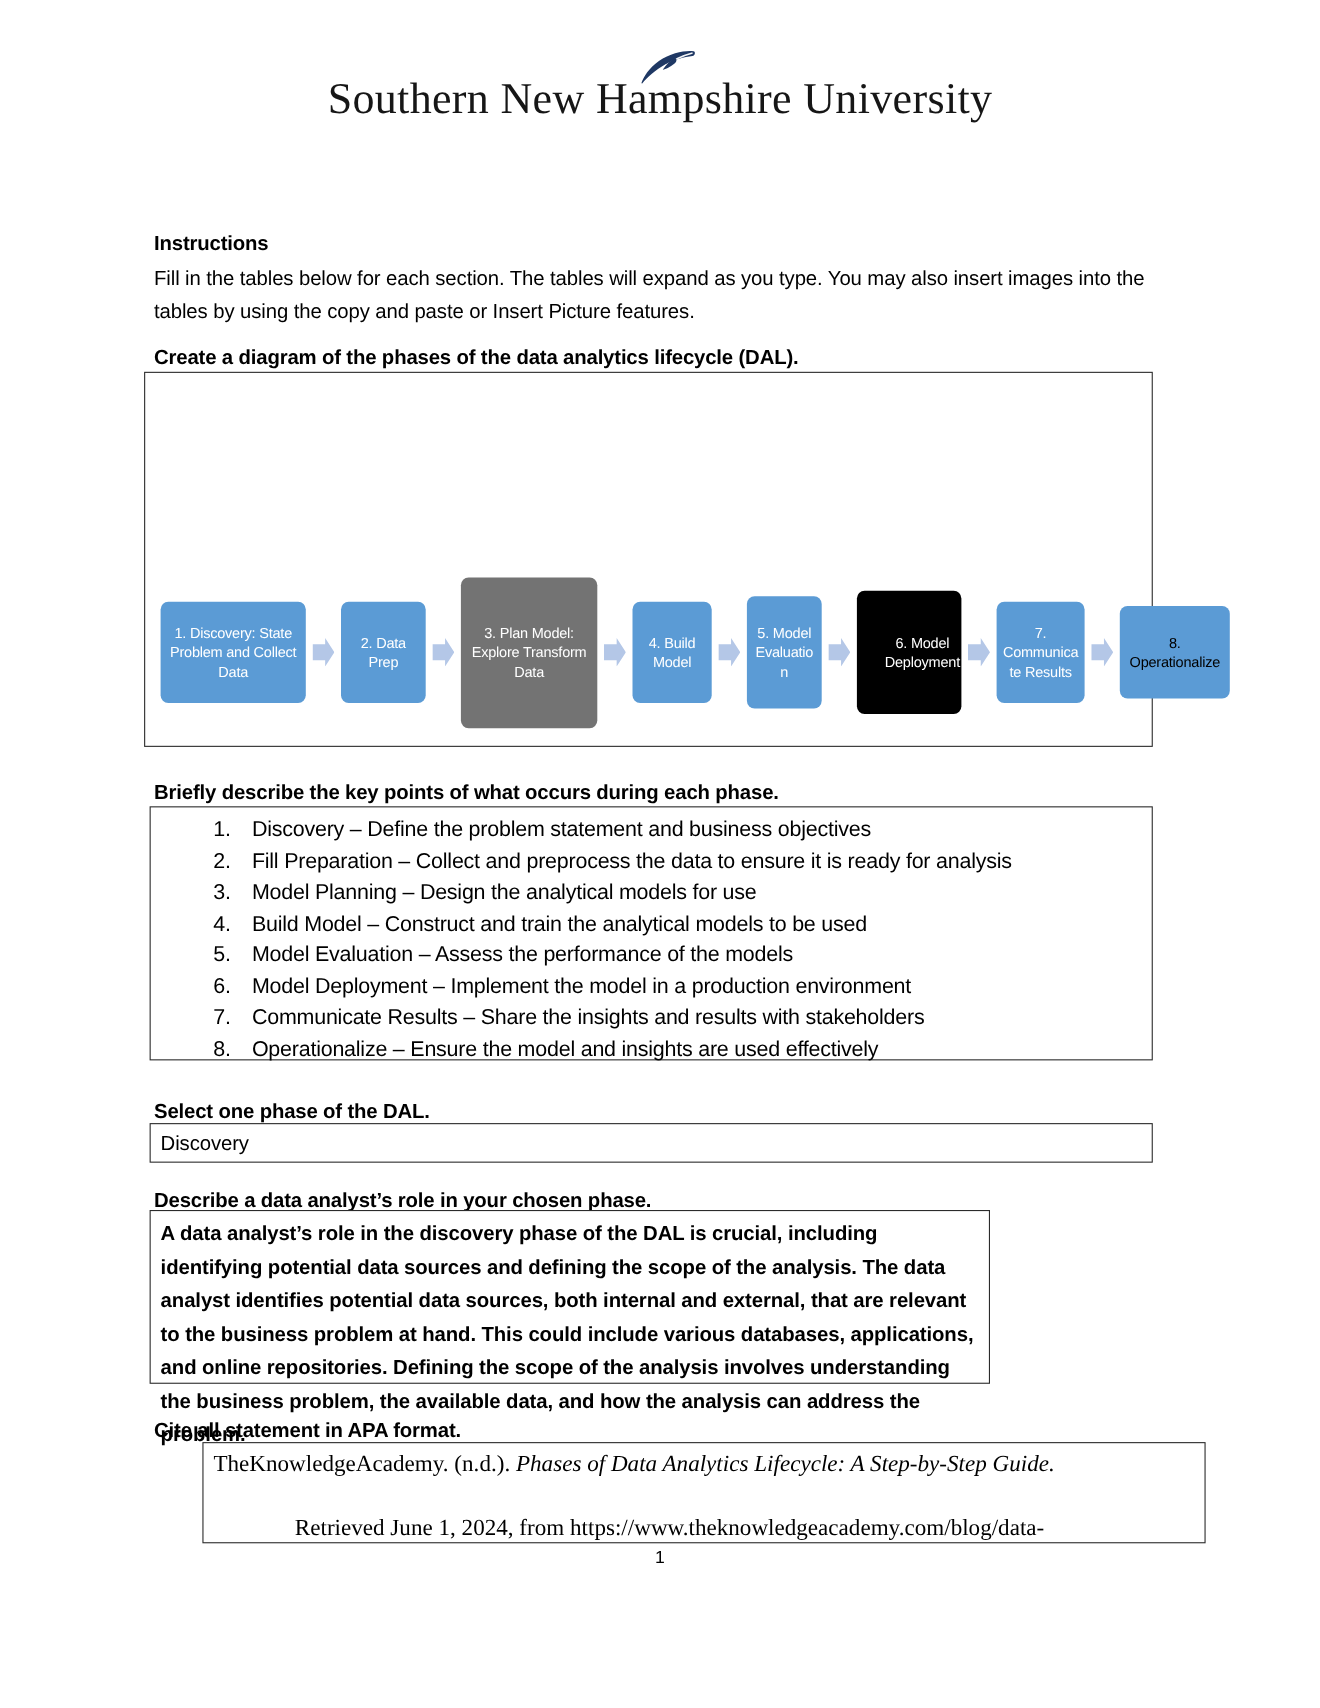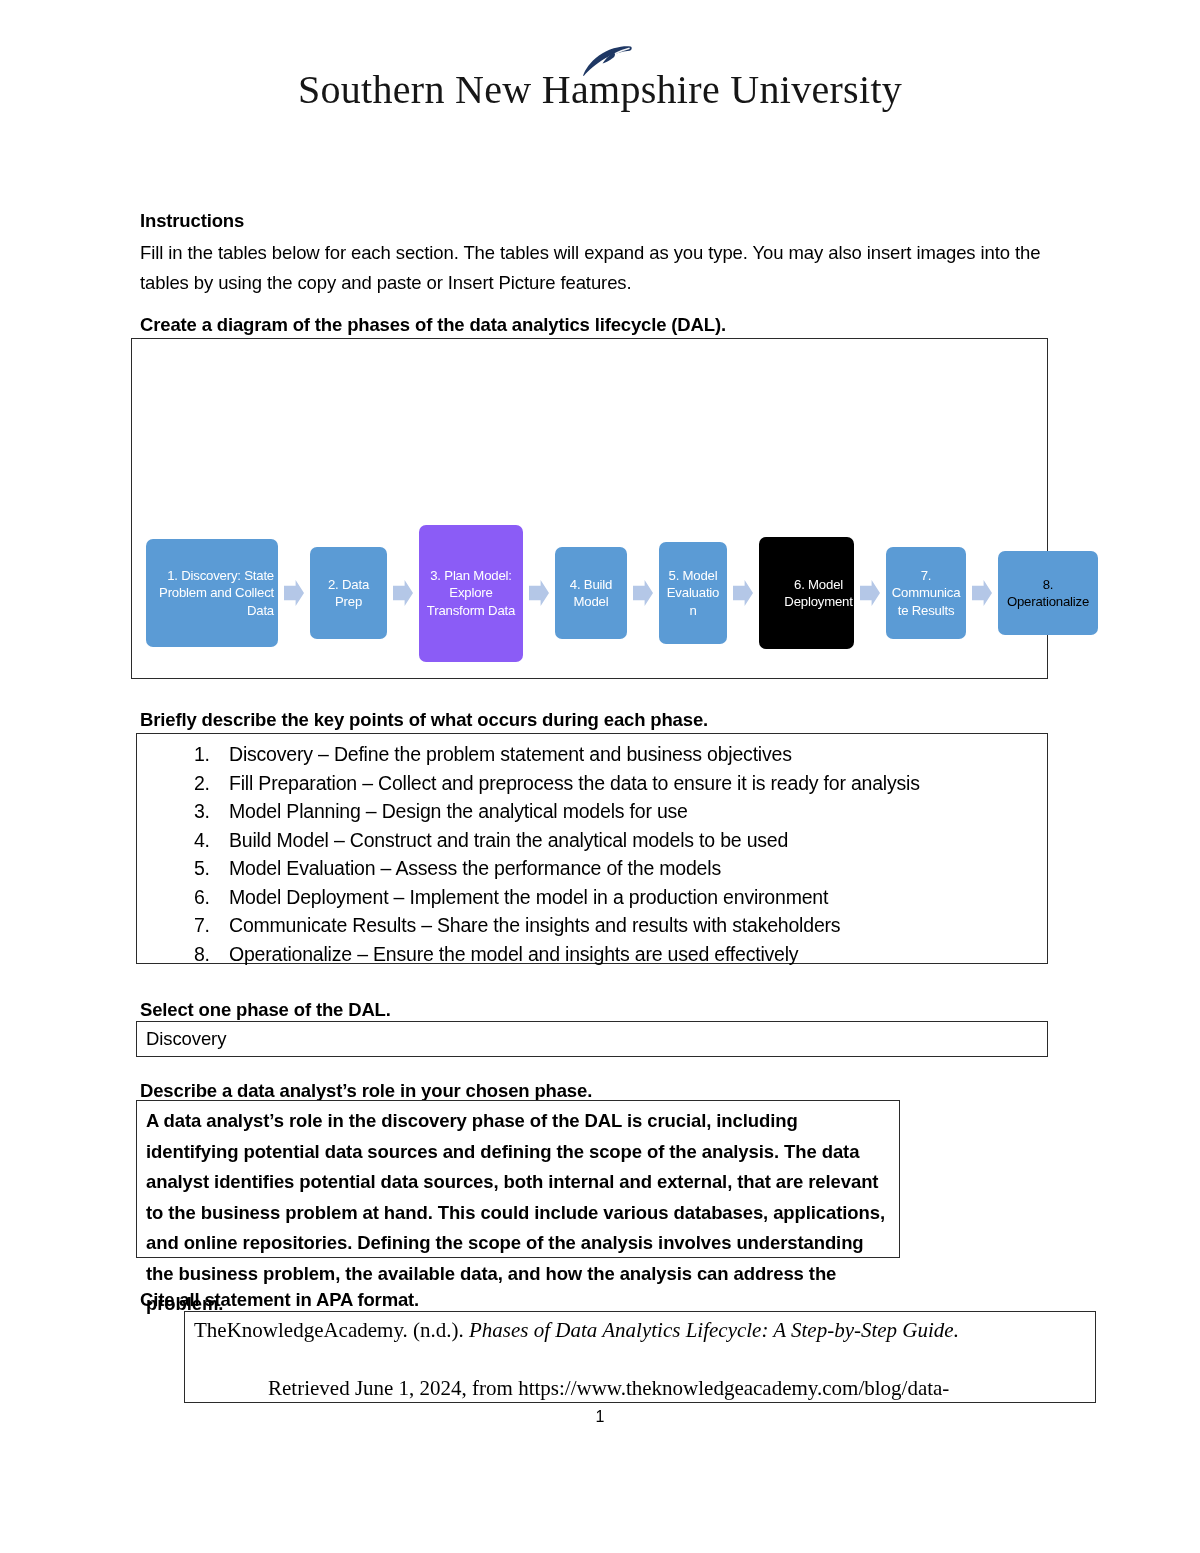--- a/index.html
+++ b/index.html
@@ -200,25 +200,25 @@
 
 
   <div class="section-head" style="left:140px; top:210px;">Instructions</div>
   <div class="body-text" style="left:140px; top:238px; width:908px;">Fill in the tables below for each section. The tables will expand as you type. You may also insert images into the tables by using the copy and paste or Insert Picture features.</div>
 
   <div class="section-head" style="left:140px; top:314px;">Create a diagram of the phases of the data analytics lifecycle (DAL).</div>
 
   <div class="tbl" style="left:131px; top:338px; width:917px; height:341px;">
     <div class="diagram-area">
       <div class="flow-row" id="flow-row">
-          <div class="fbox" style="width: 132px; height: 108px; background: rgb(91, 155, 213); color: rgb(255, 255, 255); text-align: right;">1. Discovery: State Problem and Collect Data</div>
+          <div class="fbox" style="width: 132px; height: 92px; background: rgb(91, 155, 213); color: rgb(255, 255, 255);">1. Discovery: State Problem and Collect Data</div>
           <div class="arrow" style="background: rgb(180, 199, 231);"></div>
           <div class="fbox" style="width: 77px; height: 92px; background: rgb(91, 155, 213); color: rgb(255, 255, 255);">2. Data Prep</div>
           <div class="arrow" style="background: rgb(180, 199, 231);"></div>
-          <div class="fbox" style="width: 104px; height: 137px; background: #8b5cf6; color: rgb(255, 255, 255);">3. Plan Model: Explore Transform Data</div>
+          <div class="fbox" style="width: 124px; height: 137px; background: #737373; color: rgb(255, 255, 255);">3. Plan Model: Explore Transform Data</div>
           <div class="arrow" style="background: rgb(180, 199, 231);"></div>
           <div class="fbox" style="width: 72px; height: 92px; background: rgb(91, 155, 213); color: rgb(255, 255, 255);">4. Build Model</div>
           <div class="arrow" style="background: rgb(180, 199, 231);"></div>
           <div class="fbox" style="width: 68px; height: 102px; background: rgb(91, 155, 213); color: rgb(255, 255, 255);">5. Model Evaluatio n</div>
           <div class="arrow" style="background: rgb(180, 199, 231);"></div>
           <div class="fbox" style="width: 95px; height: 112px; background: #000000; color: rgb(255, 255, 255); padding-left: 28px;">6. Model Deployment</div>
           <div class="arrow" style="background: rgb(180, 199, 231);"></div>
           <div class="fbox" style="width: 80px; height: 92px; background: rgb(91, 155, 213); color: rgb(255, 255, 255);">7. Communica te Results</div>
           <div class="arrow" style="background: rgb(180, 199, 231);"></div>
           <div class="fbox" style="width: 100px; height: 84px; background: rgb(91, 155, 213); color: #000000;">8. Operationalize</div>

